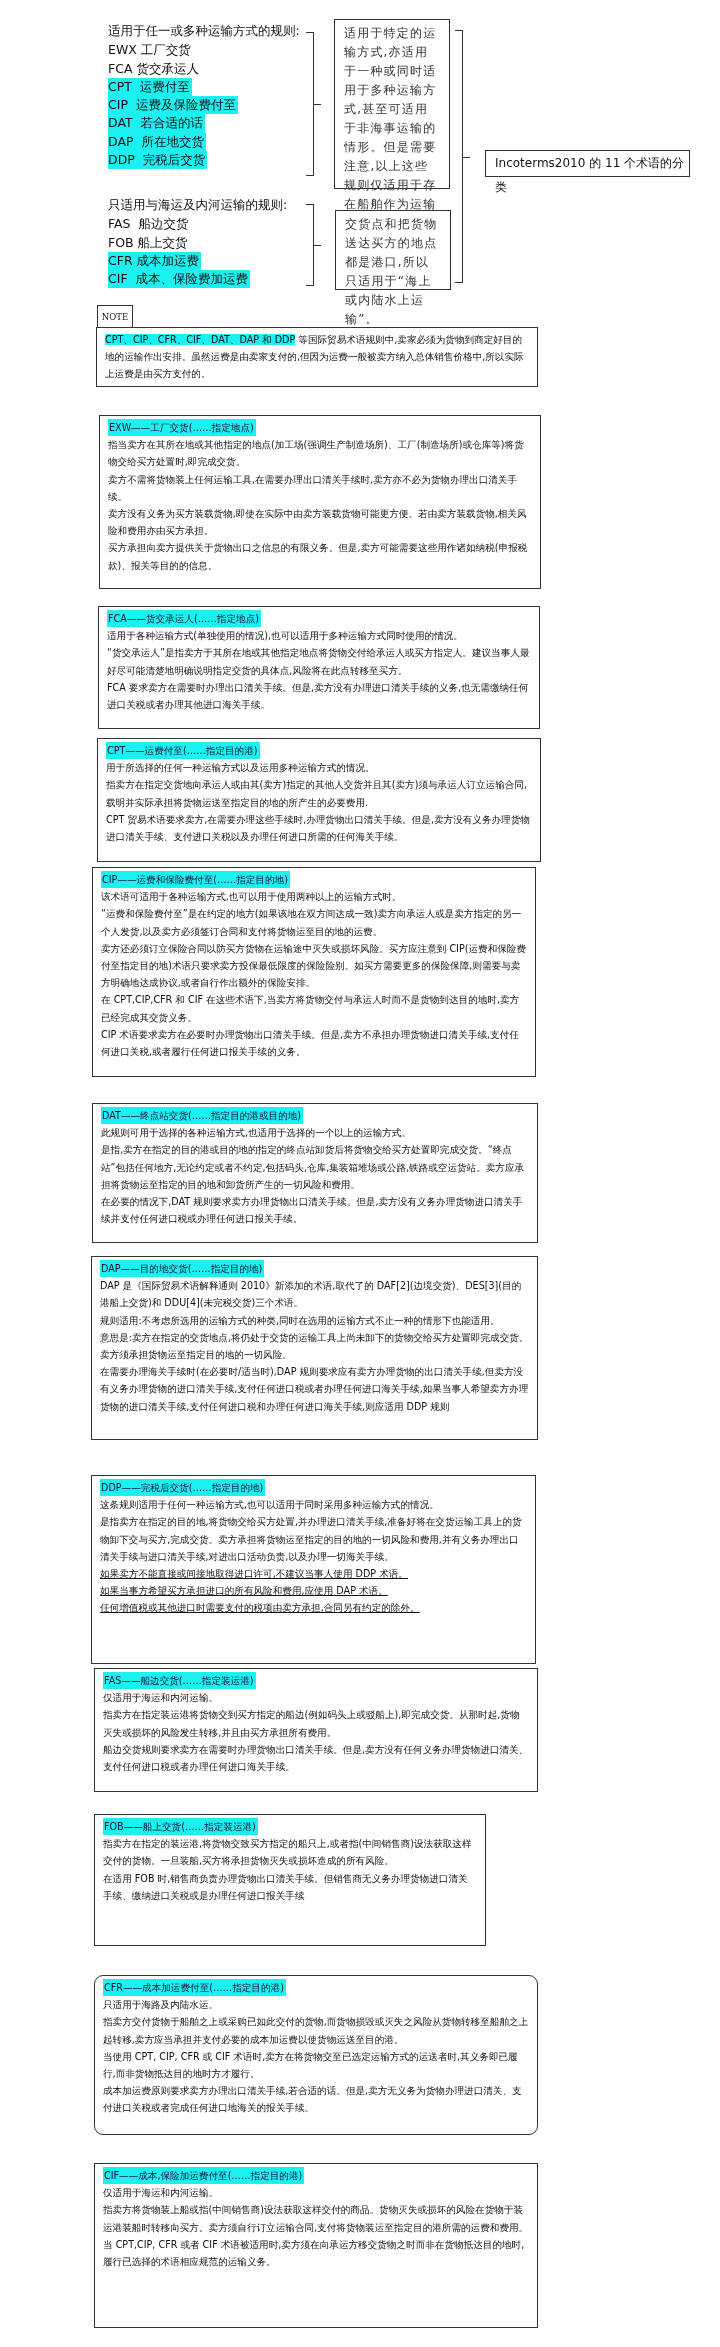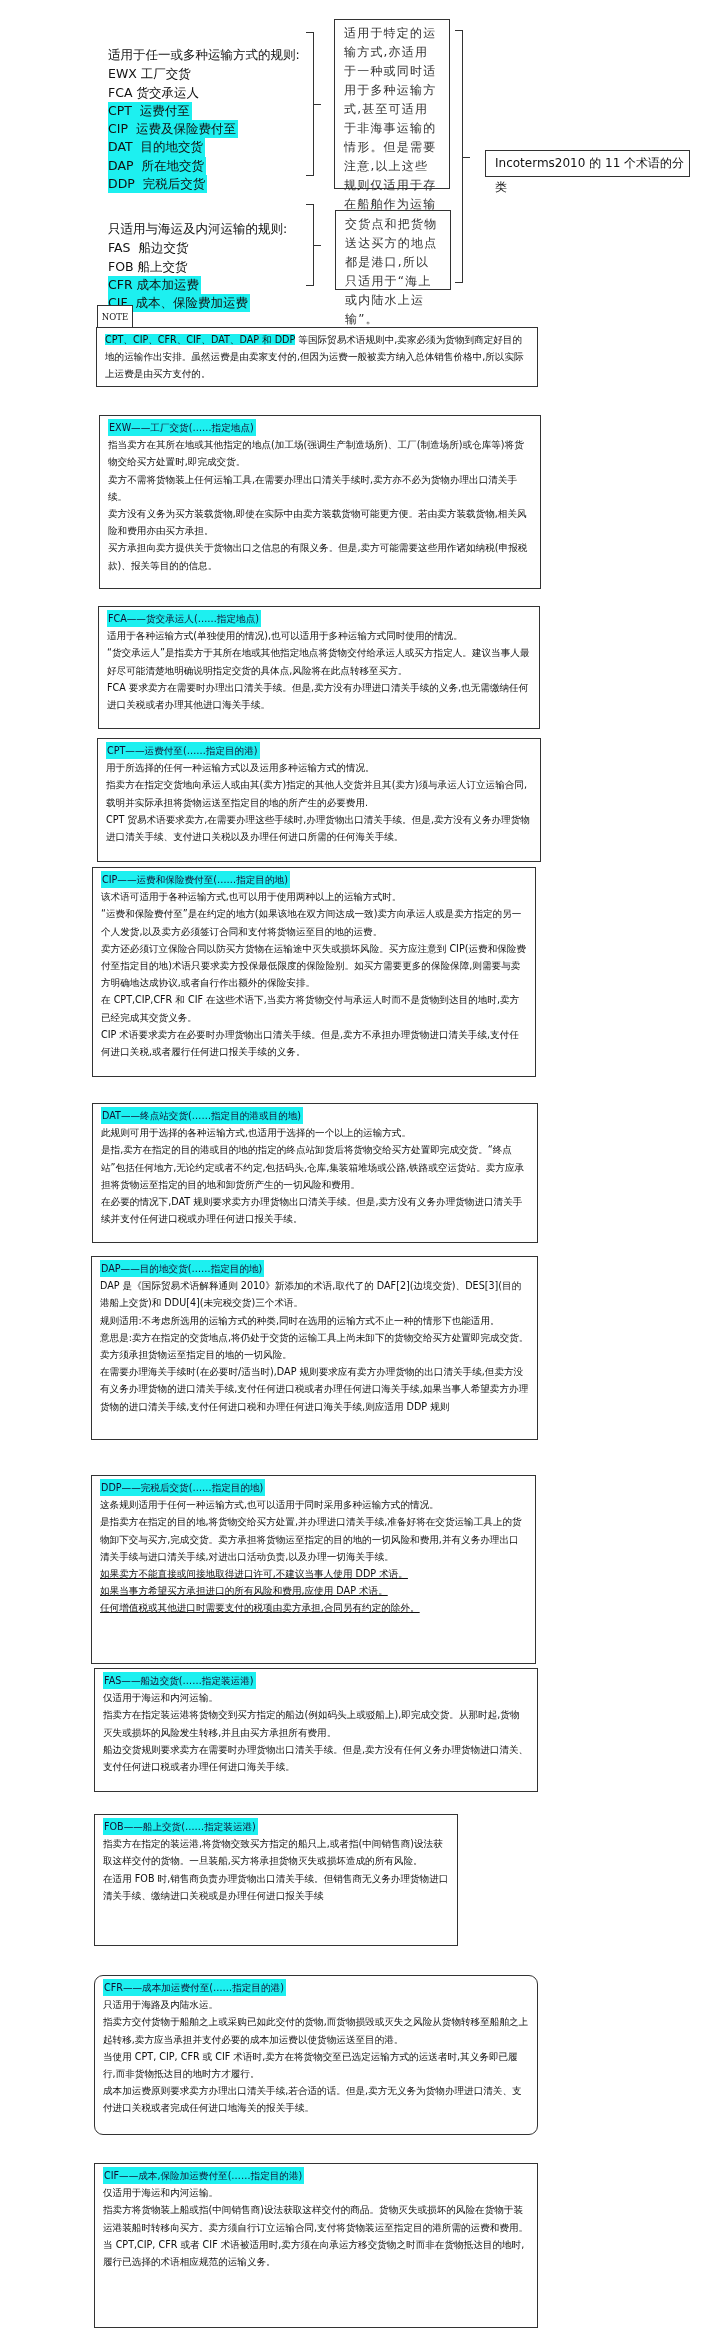--- a/index.html
+++ b/index.html
@@ -3,21 +3,21 @@
 <meta charset="utf-8">
 <style>
   * { box-sizing: border-box; margin: 0; padding: 0; }
   html, body { width: 720px; background: #ffffff; }
   body { position: relative; height: 2347px; font-family: "DejaVu Sans", "Liberation Sans", sans-serif; color: #111; overflow: hidden; }
 
   .hl { background: #1df0f0; }
 
   
   .group { position: absolute; left: 108px; font-size: 12.5px; line-height: 18.3px; }
-  .group .head { margin-bottom: 1px; margin-top: 24px; }
+  .group .head { margin-bottom: 1px; }
   .group .item { display: block; width: max-content; padding-right: 2px; }
   .brace { position: absolute; border: 1.5px solid #333; border-left: none; width: 8px; }
   .brace::after { content: ""; position: absolute; left: 8px; top: 50%; width: 7px; border-top: 1.5px solid #333; }
   .notebox { position: absolute; border: 1.5px solid #333; background: #fff; font-size: 12px; line-height: 19px; padding: 4px 10px 4px 9px; letter-spacing: 1.2px; color: #333; }
   .rootbox { position: absolute; left: 485px; top: 150px; width: 205px; height: 27px; border: 1.5px solid #333; font-size: 12px; line-height: 24px; padding-left: 9px; }
 
   
   .note-tab { position: absolute; left: 97px; top: 305px; width: 36px; height: 22px; border: 1.2px solid #333; border-bottom: none; font-family: "DejaVu Serif", serif; font-size: 8.5px; line-height: 22px; text-align: center; background: #fff; }
   .box { position: absolute; border: 1.3px solid #333; background: #fff; padding: 3px 8px 4px 8px; font-size: 9.6px; line-height: 17.2px; color: #111; }
   .box .title { display: inline-block; padding: 0 2px 0 1px; color: #113; }
@@ -26,21 +26,21 @@
 </head>
 <body>
 
 <div>
   <div class="group" style="top:22px;">
     <div class="head">适用于任一或多种运输方式的规则:</div>
     <span class="item"><span>EWX</span> <span>工厂交货</span></span>
     <span class="item"><span>FCA</span> <span>货交承运人</span></span>
     <span class="item hl"><span>CPT</span>&nbsp; <span>运费付至</span></span>
     <span class="item hl"><span>CIP</span>&nbsp; <span>运费及保险费付至</span></span>
-    <span class="item hl"><span>DAT</span>&nbsp; <span>目的地交货</span></span>
+    <span class="item hl"><span>DAT</span>&nbsp; <span>若合适的话</span></span>
     <span class="item hl"><span>DAP</span>&nbsp; <span>所在地交货</span></span>
     <span class="item hl"><span>DDP</span>&nbsp; <span>完税后交货</span></span>
   </div>
   <div class="brace" style="left:306px; top:32px; height:144px;"></div>
 
   <div class="group" style="top:196px;">
     <div class="head">只适用与海运及内河运输的规则:</div>
     <span class="item"><span>FAS</span>&nbsp; <span>船边交货</span></span>
     <span class="item"><span>FOB</span> <span>船上交货</span></span>
     <span class="item hl"><span>CFR</span> <span>成本加运费</span></span>
@@ -115,21 +115,21 @@
   <p style="text-decoration:underline">任何增值税或其他进口时需要支付的税项由卖方承担,合同另有约定的除外。</p>
 </div>
 
 <div class="box" style="left:94px; top:1668px; width:444px; height:124px;">
   <div class="title hl">FAS——船边交货(……指定装运港)</div>
   <p>仅适用于海运和内河运输。</p>
   <p>指卖方在指定装运港将货物交到买方指定的船边(例如码头上或驳船上),即完成交货。从那时起,货物灭失或损坏的风险发生转移,并且由买方承担所有费用。</p>
   <p>船边交货规则要求卖方在需要时办理货物出口清关手续。但是,卖方没有任何义务办理货物进口清关、支付任何进口税或者办理任何进口海关手续。</p>
 </div>
 
-<div class="box" style="left:94px; top:1814px; width:364px; height:132px;">
+<div class="box" style="left:94px; top:1814px; width:392px; height:132px;">
   <div class="title hl">FOB——船上交货(……指定装运港)</div>
   <p>指卖方在指定的装运港,将货物交致买方指定的船只上,或者指(中间销售商)设法获取这样交付的货物。一旦装船,买方将承担货物灭失或损坏造成的所有风险。</p>
   <p>在适用 FOB 时,销售商负责办理货物出口清关手续。但销售商无义务办理货物进口清关手续、缴纳进口关税或是办理任何进口报关手续</p>
 </div>
 
 <div class="box" style="left:94px; top:1975px; width:444px; height:160px;border-radius:9px;">
   <div class="title hl">CFR——成本加运费付至(……指定目的港)</div>
   <p>只适用于海路及内陆水运。</p>
   <p>指卖方交付货物于船舶之上或采购已如此交付的货物,而货物损毁或灭失之风险从货物转移至船舶之上起转移,卖方应当承担并支付必要的成本加运费以使货物运送至目的港。</p>
   <p>当使用 CPT, CIP, CFR 或 CIF 术语时,卖方在将货物交至已选定运输方式的运送者时,其义务即已履行,而非货物抵达目的地时方才履行。</p>

